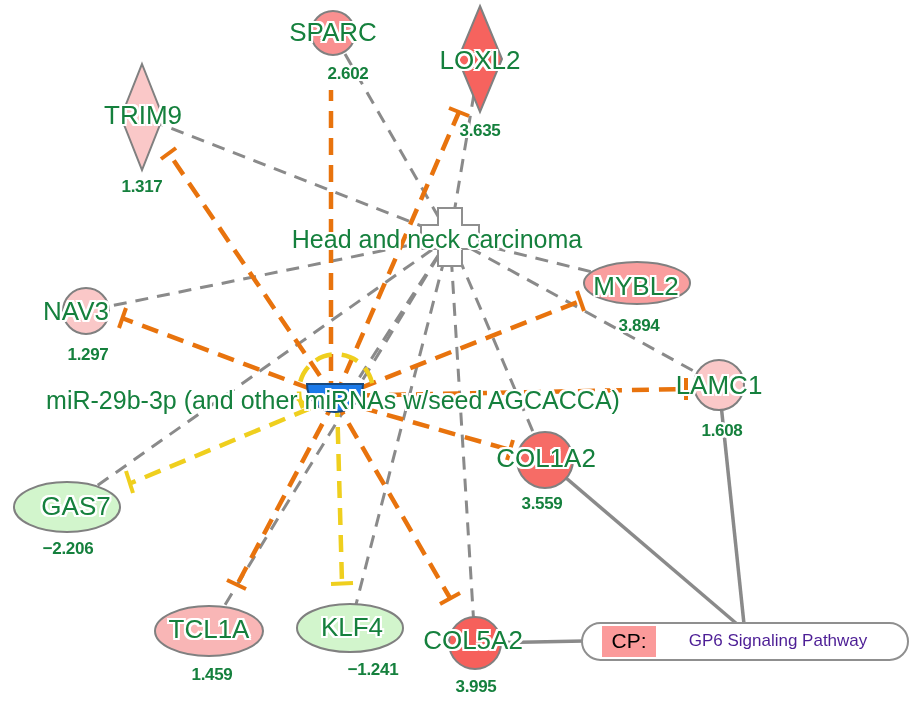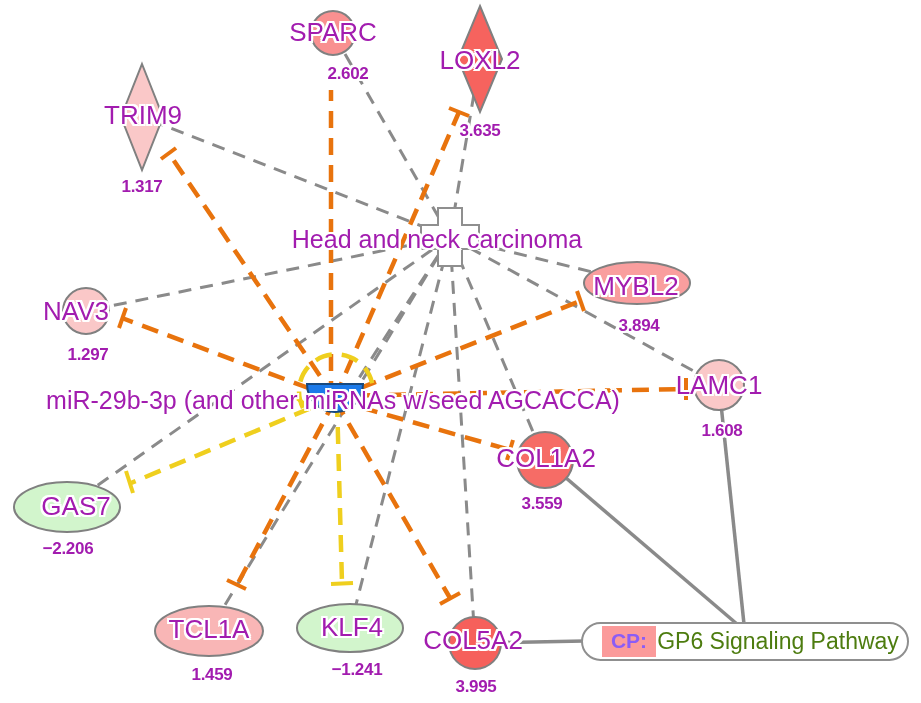--- a/index.html
+++ b/index.html
@@ -3,34 +3,34 @@
 <meta charset="utf-8">
 <style>
   html,body{margin:0;padding:0;background:#fff;}
   #canvas{
     position:relative;width:921px;height:703px;background:#ffffff;overflow:hidden;
     font-family:"Liberation Sans",sans-serif;
   }
   #edges-svg,#shapes-svg{position:absolute;left:0;top:0;}
   .lbl{
     position:absolute;transform:translate(-50%,-50%);
-    white-space:nowrap;color:#a21caf;text-align:center;
+    white-space:nowrap;color:#15803d;text-align:center;
     text-shadow:-2px -2px 0 #fff,2px -2px 0 #fff,-2px 2px 0 #fff,2px 2px 0 #fff,
                 0 -2px 0 #fff,0 2px 0 #fff,-2px 0 0 #fff,2px 0 0 #fff;
   }
   .gene-lbl{font-size:26px;}
   .node-lbl{font-size:25px;}
   .val-lbl{font-size:17px;font-weight:bold;letter-spacing:-0.3px;}
   .cp-prefix{
     position:absolute;transform:translate(-50%,-50%);
-    font-size:21px;font-weight:bold;color:#8b5cf6;white-space:nowrap;
+    font-size:21px;font-weight:normal;color:#000000;white-space:nowrap;
   }
   .cp-label{
     position:absolute;transform:translate(-50%,-50%);
-    font-size:23px;color:#4d7c0f;white-space:nowrap;
+    font-size:17px;color:#4c1d95;white-space:nowrap;
   }
 </style>
 </head>
 <body>
 
 <div id="canvas">
 
   <svg id="edges-svg" width="921" height="703" viewBox="0 0 921 703">
 
     <g fill="none" stroke-width="3" stroke-dasharray="13 9">
@@ -133,21 +133,21 @@
     <div class="lbl gene-lbl" style="left:546px;top:458px">COL1A2</div>
     <div class="lbl val-lbl" style="left:542px;top:504px">3.559</div>
 
     <div class="lbl gene-lbl" style="left:76px;top:506px">GAS7</div>
     <div class="lbl val-lbl" style="left:68px;top:549px">−2.206</div>
 
     <div class="lbl gene-lbl" style="left:209px;top:629px">TCL1A</div>
     <div class="lbl val-lbl" style="left:212px;top:675px">1.459</div>
 
     <div class="lbl gene-lbl" style="left:352px;top:627px">KLF4</div>
-    <div class="lbl val-lbl" style="left:357px;top:670px">−1.241</div>
+    <div class="lbl val-lbl" style="left:373px;top:670px">−1.241</div>
 
     <div class="lbl gene-lbl" style="left:473px;top:640px">COL5A2</div>
     <div class="lbl val-lbl" style="left:476px;top:687px">3.995</div>
 
     <div class="lbl node-lbl" style="left:437px;top:239px">Head and neck carcinoma</div>
 
     <div class="lbl node-lbl" style="left:333px;top:400px">miR-29b-3p (and other miRNAs w/seed AGCACCA)</div>
 
     <div class="cp-prefix" style="left:629px;top:641px">CP:</div>
     <div class="cp-label" style="left:778px;top:641px">GP6 Signaling Pathway</div>

